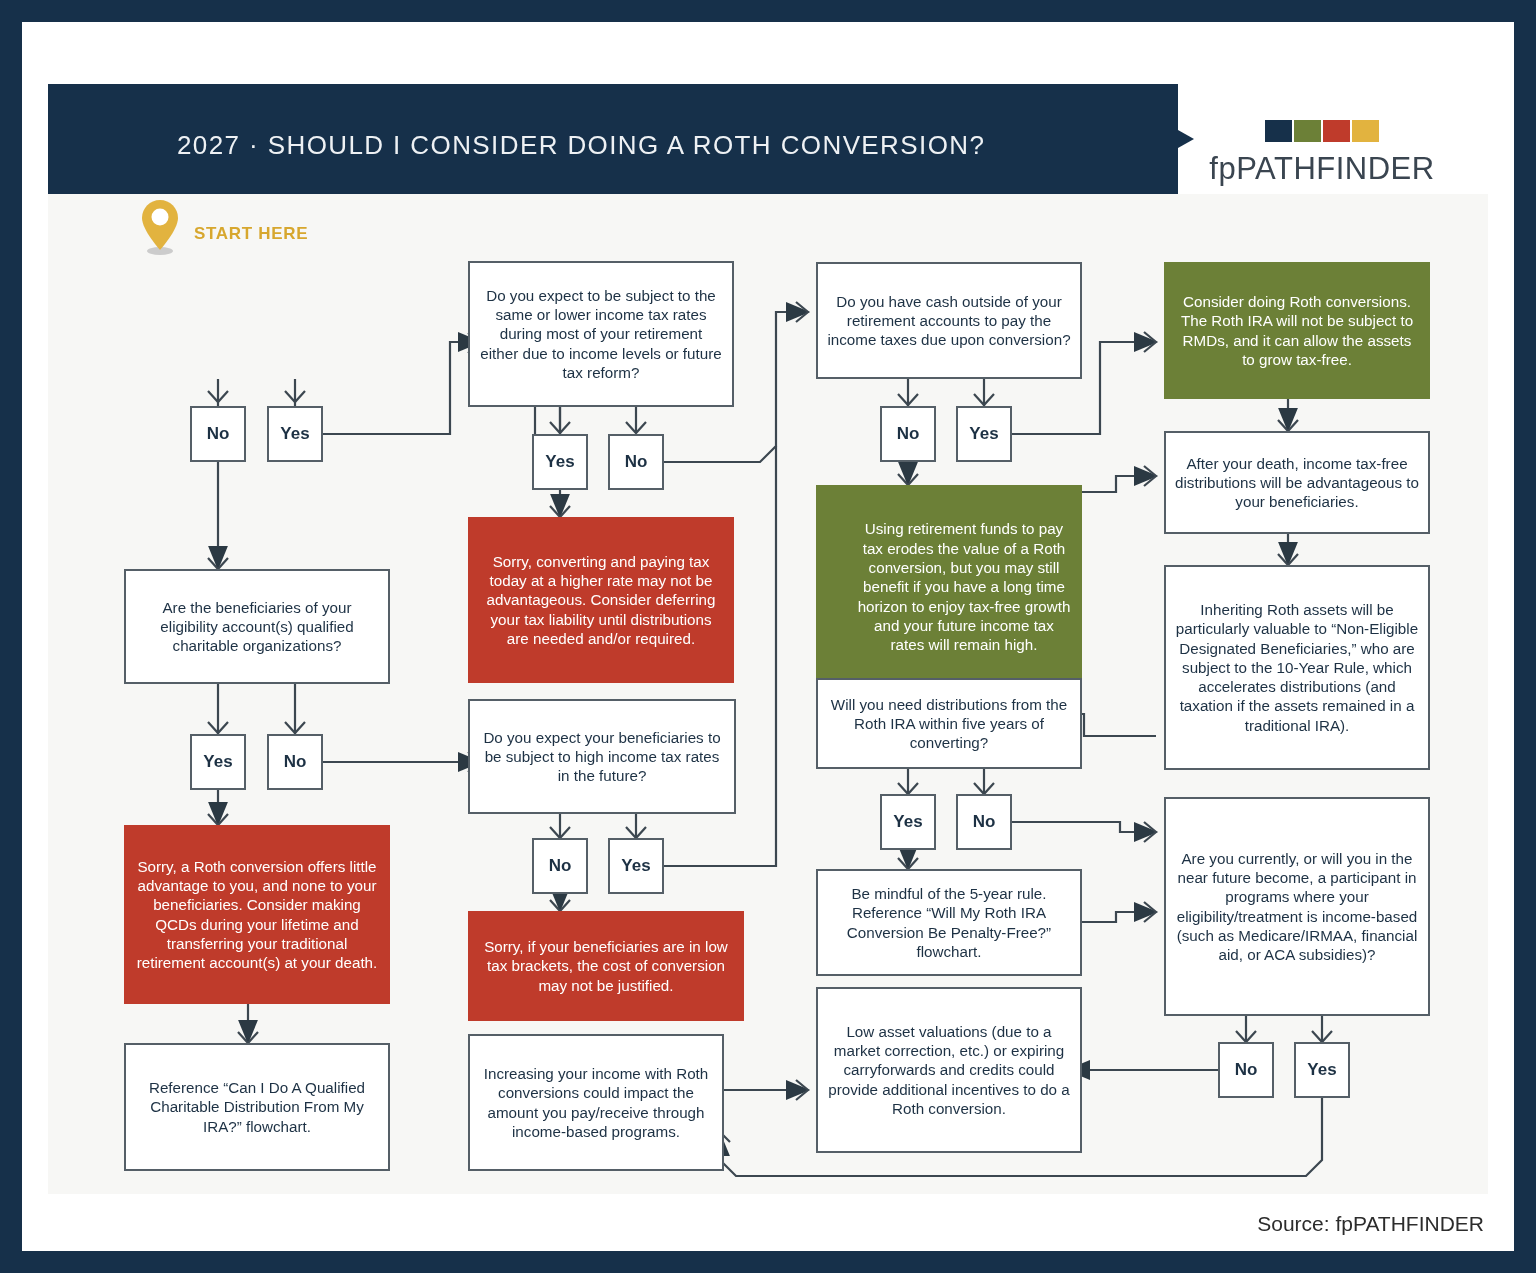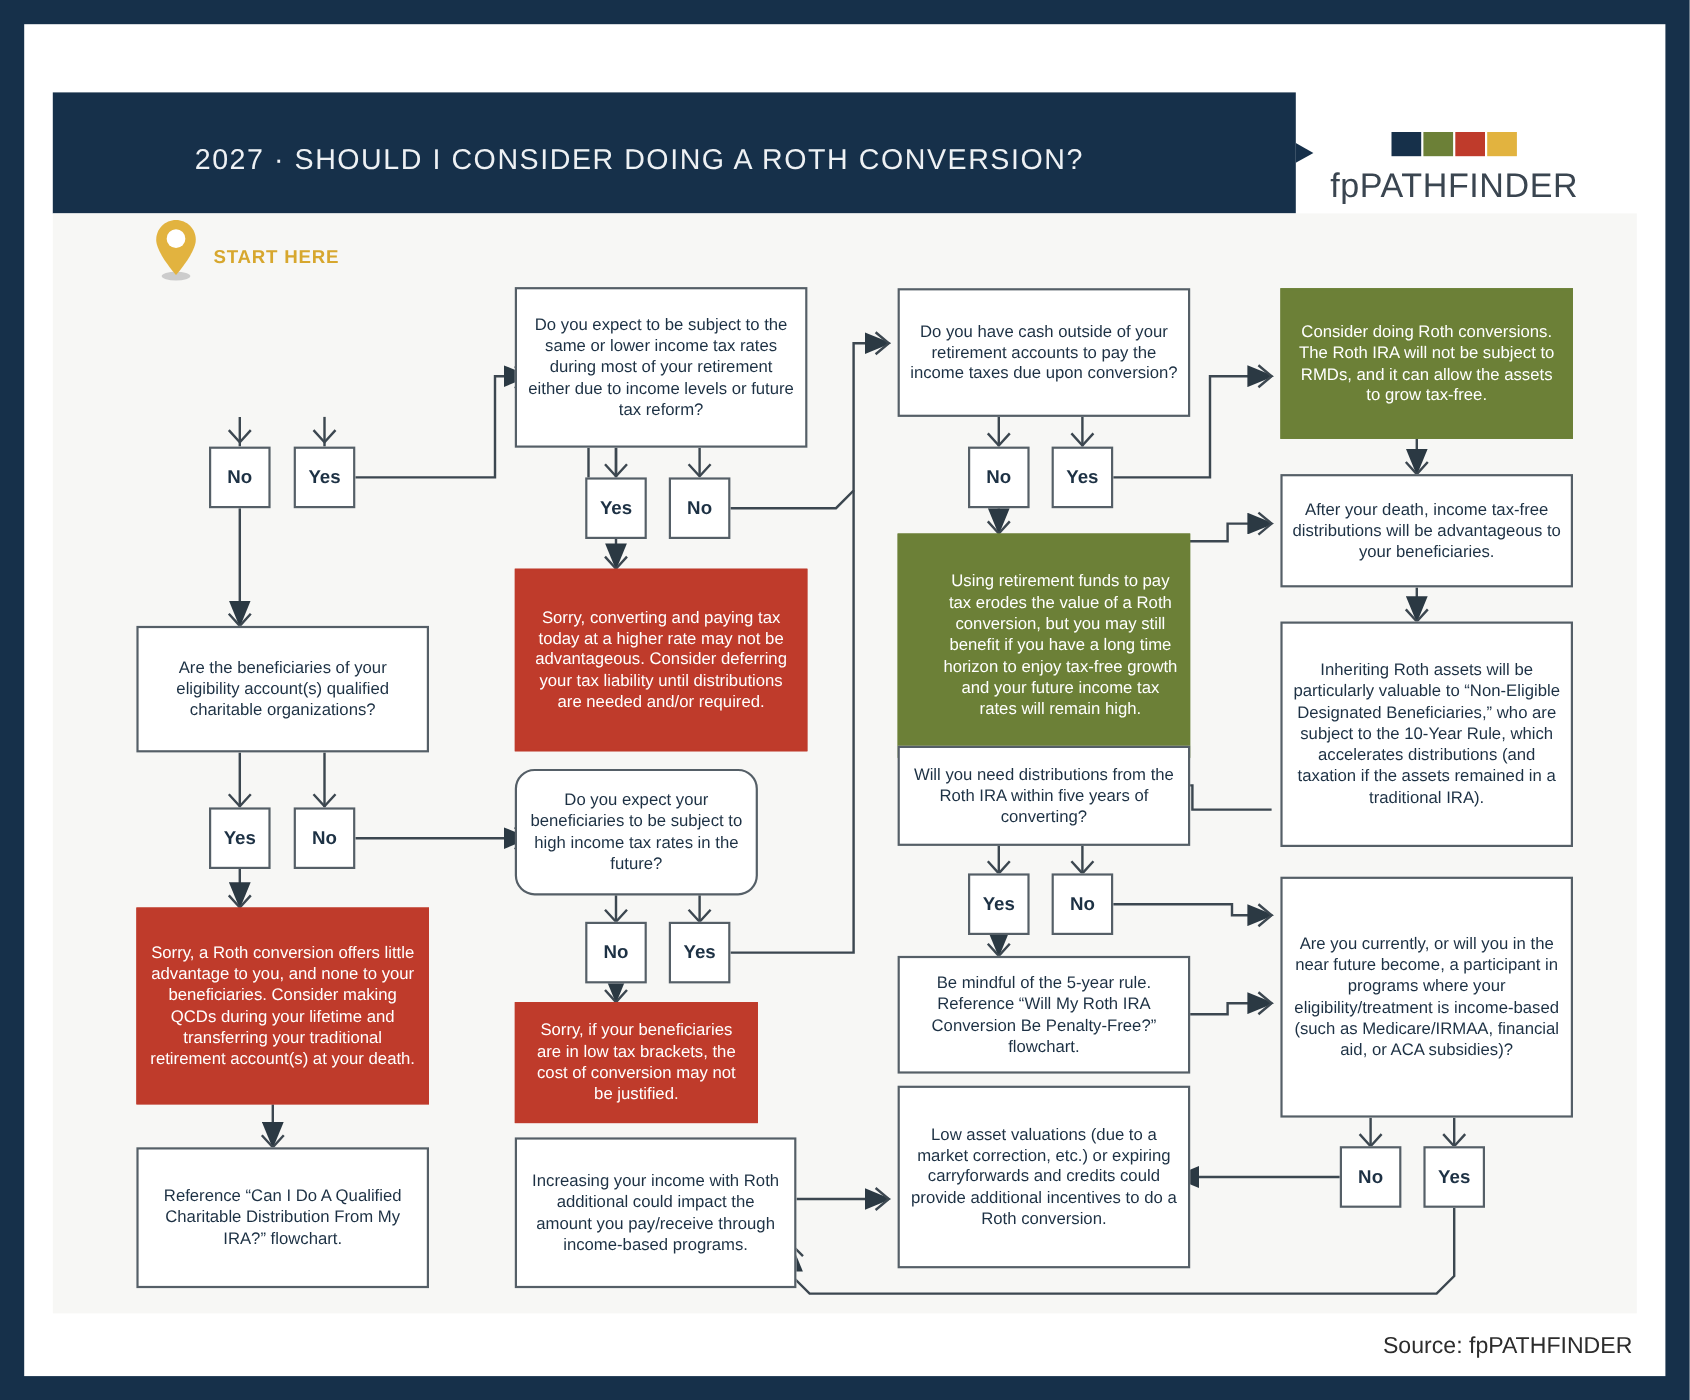--- a/index.html
+++ b/index.html
@@ -236,27 +236,27 @@
     <div class="node red" style="left:76px;top:631px;width:266px;height:179px;">Sorry, a Roth conversion offers little advantage to you, and none to your beneficiaries. Consider making QCDs during your lifetime and transferring your traditional retirement account(s) at your death.</div>
 
     <div class="node white" style="left:76px;top:849px;width:266px;height:128px;">Reference “Can I Do A Qualified Charitable Distribution From My IRA?” flowchart.</div>
 
     <div class="node white" style="left:420px;top:67px;width:266px;height:146px;">Do you expect to be subject to the same or lower income tax rates during most of your retirement either due to income levels or future tax reform?</div>
     <div class="yn" style="left:484px;top:240px;">Yes</div>
     <div class="yn" style="left:560px;top:240px;">No</div>
 
     <div class="node red" style="left:420px;top:323px;width:266px;height:166px;">Sorry, converting and paying tax today at a higher rate may not be advantageous. Consider deferring your tax liability until distributions are needed and/or required.</div>
 
-    <div class="node white" style="left:420px;top:505px;width:221px;height:115px;border-radius:18px;">Do you expect your beneficiaries to be subject to high income tax rates in the future?</div>
+    <div class="node white" style="left:420px;top:505px;width:268px;height:115px;">Do you expect your beneficiaries to be subject to high income tax rates in the future?</div>
     <div class="yn" style="left:484px;top:644px;">No</div>
     <div class="yn" style="left:560px;top:644px;">Yes</div>
 
-    <div class="node red" style="left:420px;top:717px;width:221px;height:110px;">Sorry, if your beneficiaries are in low tax brackets, the cost of conversion may not be justified.</div>
-
-    <div class="node white" style="left:420px;top:840px;width:256px;height:137px;">Increasing your income with Roth additional could impact the amount you pay/receive through income-based programs.</div>
+    <div class="node red" style="left:420px;top:717px;width:276px;height:110px;">Sorry, if your beneficiaries are in low tax brackets, the cost of conversion may not be justified.</div>
+
+    <div class="node white" style="left:420px;top:840px;width:256px;height:137px;">Increasing your income with Roth conversions could impact the amount you pay/receive through income-based programs.</div>
 
     <div class="node white" style="left:768px;top:68px;width:266px;height:117px;">Do you have cash outside of your retirement accounts to pay the income taxes due upon conversion?</div>
     <div class="yn" style="left:832px;top:212px;">No</div>
     <div class="yn" style="left:908px;top:212px;">Yes</div>
 
     <div class="node green" style="left:768px;top:291px;width:266px;height:204px;padding-left:39px;">Using retirement funds to pay tax erodes the value of a Roth conversion, but you may still benefit if you have a long time horizon to enjoy tax-free growth and your future income tax rates will remain high.</div>
 
     <div class="node white" style="left:768px;top:484px;width:266px;height:91px;">Will you need distributions from the Roth IRA within five years of converting?</div>
     <div class="yn" style="left:832px;top:600px;">Yes</div>
     <div class="yn" style="left:908px;top:600px;">No</div>

